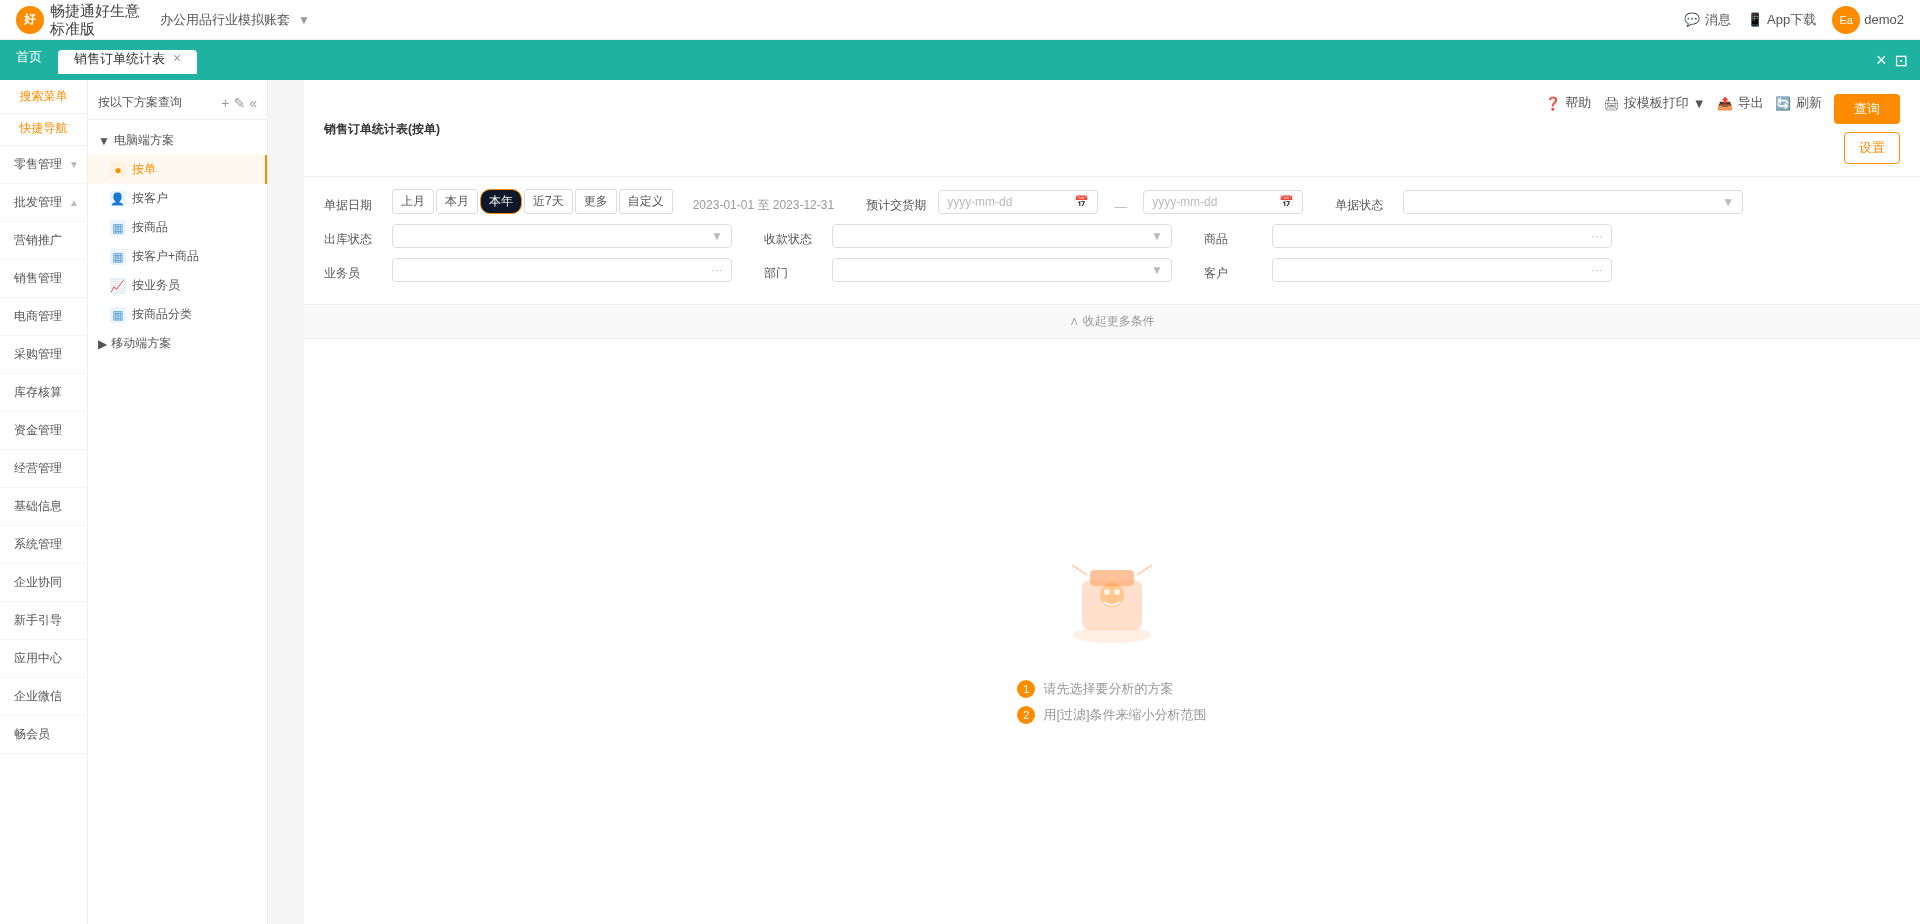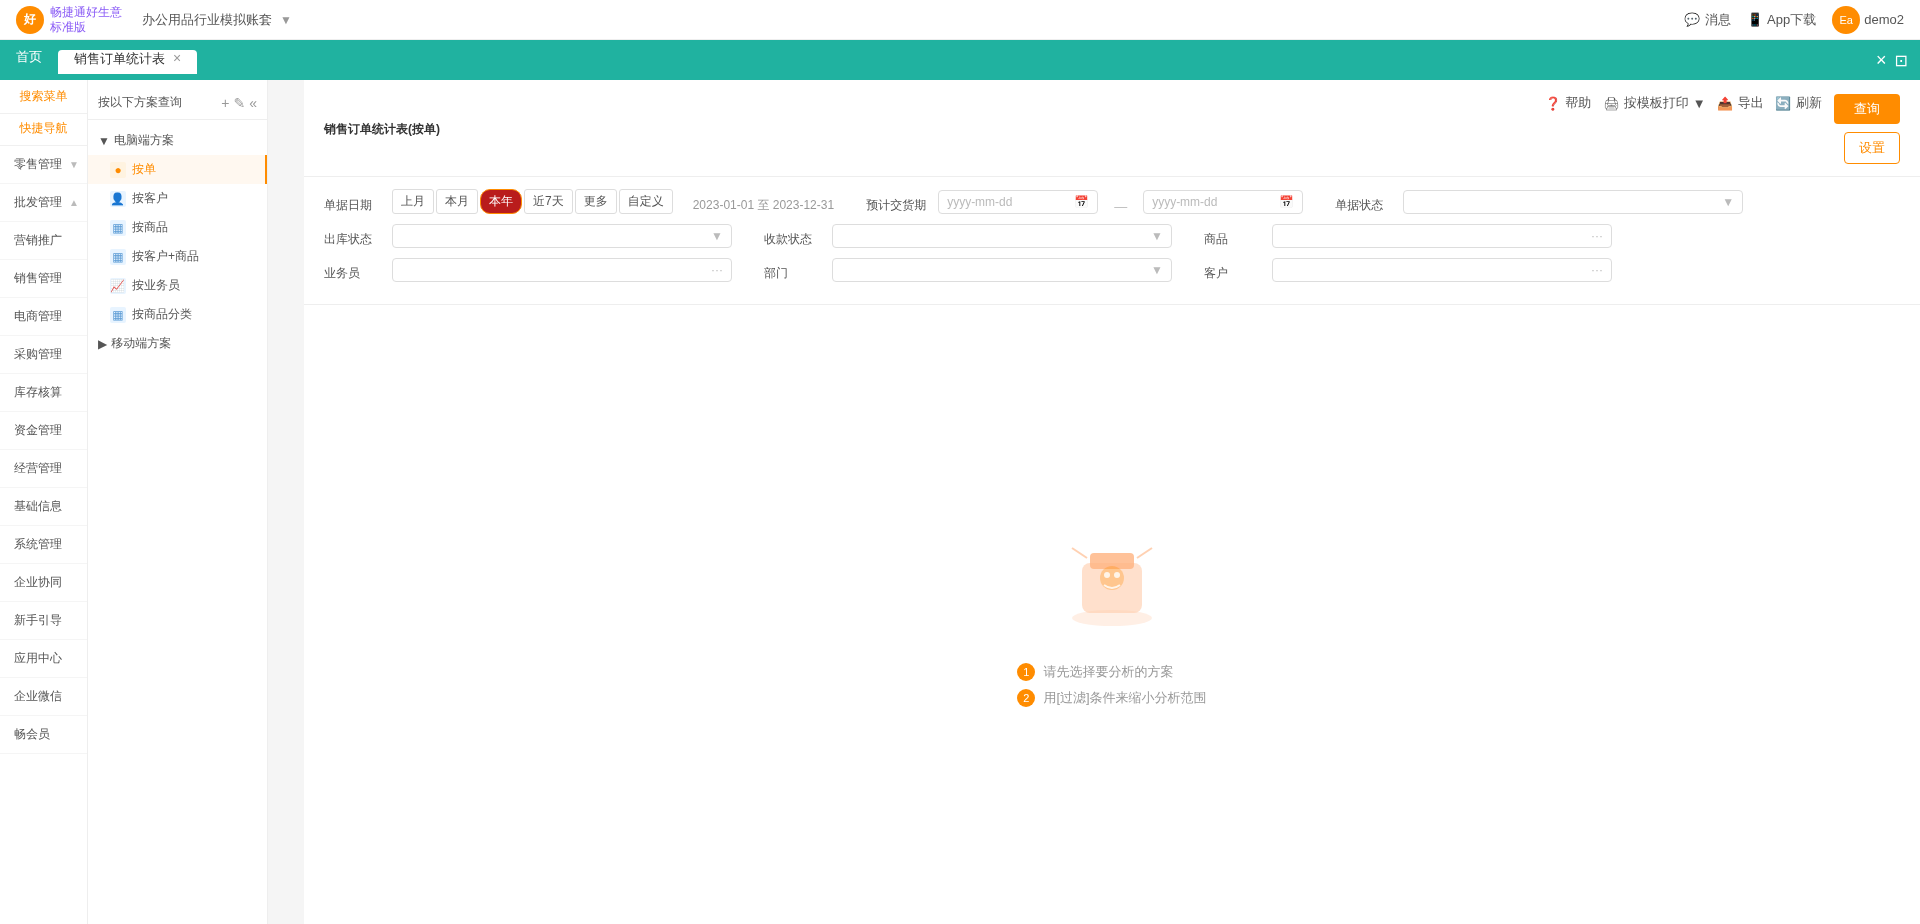--- a/index.html
+++ b/index.html
@@ -3,21 +3,21 @@
   <meta charset="utf-8">
   <style>
     * { box-sizing: border-box; margin: 0; padding: 0; }
     body { font-family: 'Microsoft YaHei', sans-serif; font-size: 13px; background: #f5f5f5; color: #333; display: flex; flex-direction: column; height: 924px; overflow: hidden; }
 
     
     .top-bar { height: 40px; background: #fff; display: flex; align-items: center; justify-content: space-between; padding: 0 16px; border-bottom: 1px solid #eee; flex-shrink: 0; }
     .top-bar-left { display: flex; align-items: center; gap: 8px; }
     .logo-area { display: flex; align-items: center; gap: 6px; }
     .logo-icon { width: 28px; height: 28px; background: #ff8c00; border-radius: 50%; display: flex; align-items: center; justify-content: center; color: #fff; font-size: 12px; font-weight: bold; }
-    .logo-text { font-size: 12px; color: #8b5cf6; line-height: 1.2; }
+    .logo-text { font-size: 15px; color: #404040; line-height: 1.2; }
     .top-bar-arrow { color: #999; font-size: 12px; cursor: pointer; }
     .top-bar-right { display: flex; align-items: center; gap: 16px; font-size: 13px; color: #555; }
     .top-bar-right span { cursor: pointer; display: flex; align-items: center; gap: 4px; }
     .avatar { width: 28px; height: 28px; border-radius: 50%; background: #ff8c00; display: flex; align-items: center; justify-content: center; color: #fff; font-size: 11px; }
 
     
     .tab-bar { height: 40px; background: #20b2a0; display: flex; align-items: center; padding: 0 0; flex-shrink: 0; }
     .tab-item { height: 24px; display: flex; padding: 0 16px; color: #fff; font-size: 13px; cursor: pointer; position: relative; }
     .tab-item.home { background: transparent; }
     .tab-item.active { background: #fff; color: #333; border-radius: 4px 4px 0 0; margin-top: 4px; }
@@ -62,21 +62,21 @@
     .btn-print { position: relative; }
     .btn-query { background: #ff8c00; color: #fff; border: none; padding: 6px 20px; border-radius: 4px; cursor: pointer; font-size: 13px; font-weight: 500; }
     .btn-settings { background: #fff; color: #ff8c00; border: 1px solid #ff8c00; padding: 6px 14px; border-radius: 4px; cursor: pointer; font-size: 13px; margin-top: 4px; }
 
     
     .filter-area { background: #fff; padding: 12px 20px; border-bottom: 1px solid #eee; flex-shrink: 0; }
     .filter-row { display: flex; align-items: flex-end; gap: 12px; margin-bottom: 10px; flex-wrap: wrap; }
     .filter-label { font-size: 12px; color: #555; white-space: nowrap; min-width: 56px; }
     .filter-date-btns { display: flex; align-items: center; gap: 2px; }
     .date-btn { padding: 3px 8px; border-radius: 3px; border: 1px solid #ddd; background: #fff; font-size: 12px; color: #555; cursor: pointer; }
-    .date-btn.active { background: #b91c1c; color: #fff; border-color: #ff8c00; border-radius: 10px; }
+    .date-btn.active { background: #0f172a; color: #fff; border-color: #ff8c00; border-radius: 10px; }
     .date-range { font-size: 12px; color: #999; margin-left: 8px; }
     .filter-input { border: 1px solid #ddd; border-radius: 4px; padding: 4px 8px; font-size: 12px; color: #999; width: 160px; display: flex; align-items: center; justify-content: space-between; }
     .filter-select { border: 1px solid #ddd; border-radius: 4px; padding: 4px 8px; font-size: 12px; color: #999; min-width: 180px; display: flex; align-items: center; justify-content: space-between; cursor: pointer; }
     .filter-select-wide { min-width: 340px; }
     .filter-dash { color: #bbb; margin: 0 4px; }
 
     
     .collapse-bar { background: #f9f9f9; padding: 8px 0; text-align: center; border-bottom: 1px solid #eee; cursor: pointer; font-size: 12px; color: #999; flex-shrink: 0; }
 
     
@@ -340,20 +340,24 @@
           </div>
 
           <span class="filter-label" style="margin-left:20px;">客户</span>
           <div class="filter-select" style="min-width:340px;">
             <span style="flex:1;color:#bbb;"></span>
             <span style="color:#bbb;">···</span>
           </div>
         </div>
       </div>
 
+      <div class="collapse-bar">
+        <span>∧ </span>
+        <span>收起更多条件</span>
+      </div>
 
       <div class="empty-state">
         <div class="empty-icon">
           <svg viewBox="0 0 120 120" width="120" height="120">
             <ellipse cx="60" cy="95" rx="40" ry="8" fill="#ffe0cc" opacity="0.5"></ellipse>
             <rect x="30" y="40" width="60" height="50" rx="8" fill="#ffccaa" opacity="0.6"></rect>
             <rect x="38" y="30" width="44" height="16" rx="4" fill="#ffb380" opacity="0.8"></rect>
             <circle cx="60" cy="55" r="12" fill="#ff8c00" opacity="0.3"></circle>
             <circle cx="55" cy="52" r="3" fill="#fff" opacity="0.8"></circle>
             <circle cx="65" cy="52" r="3" fill="#fff" opacity="0.8"></circle>

